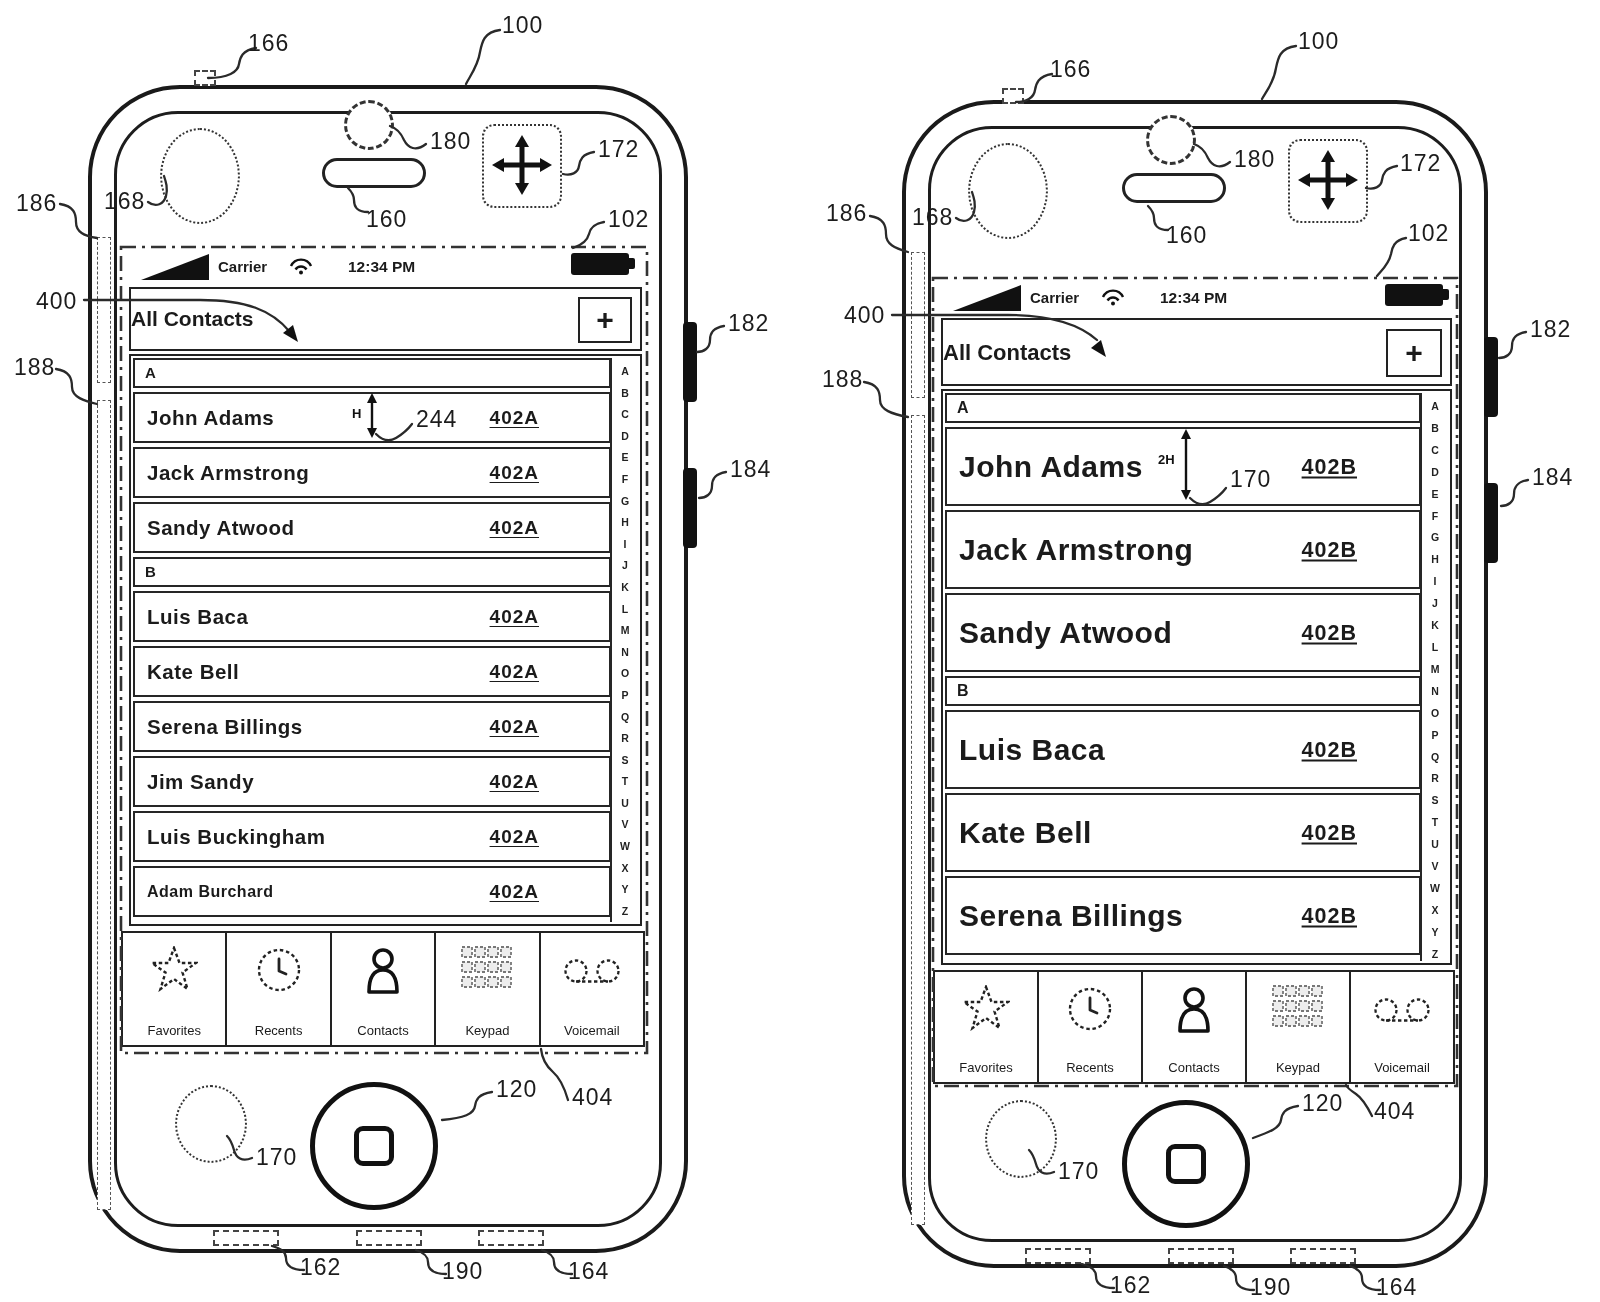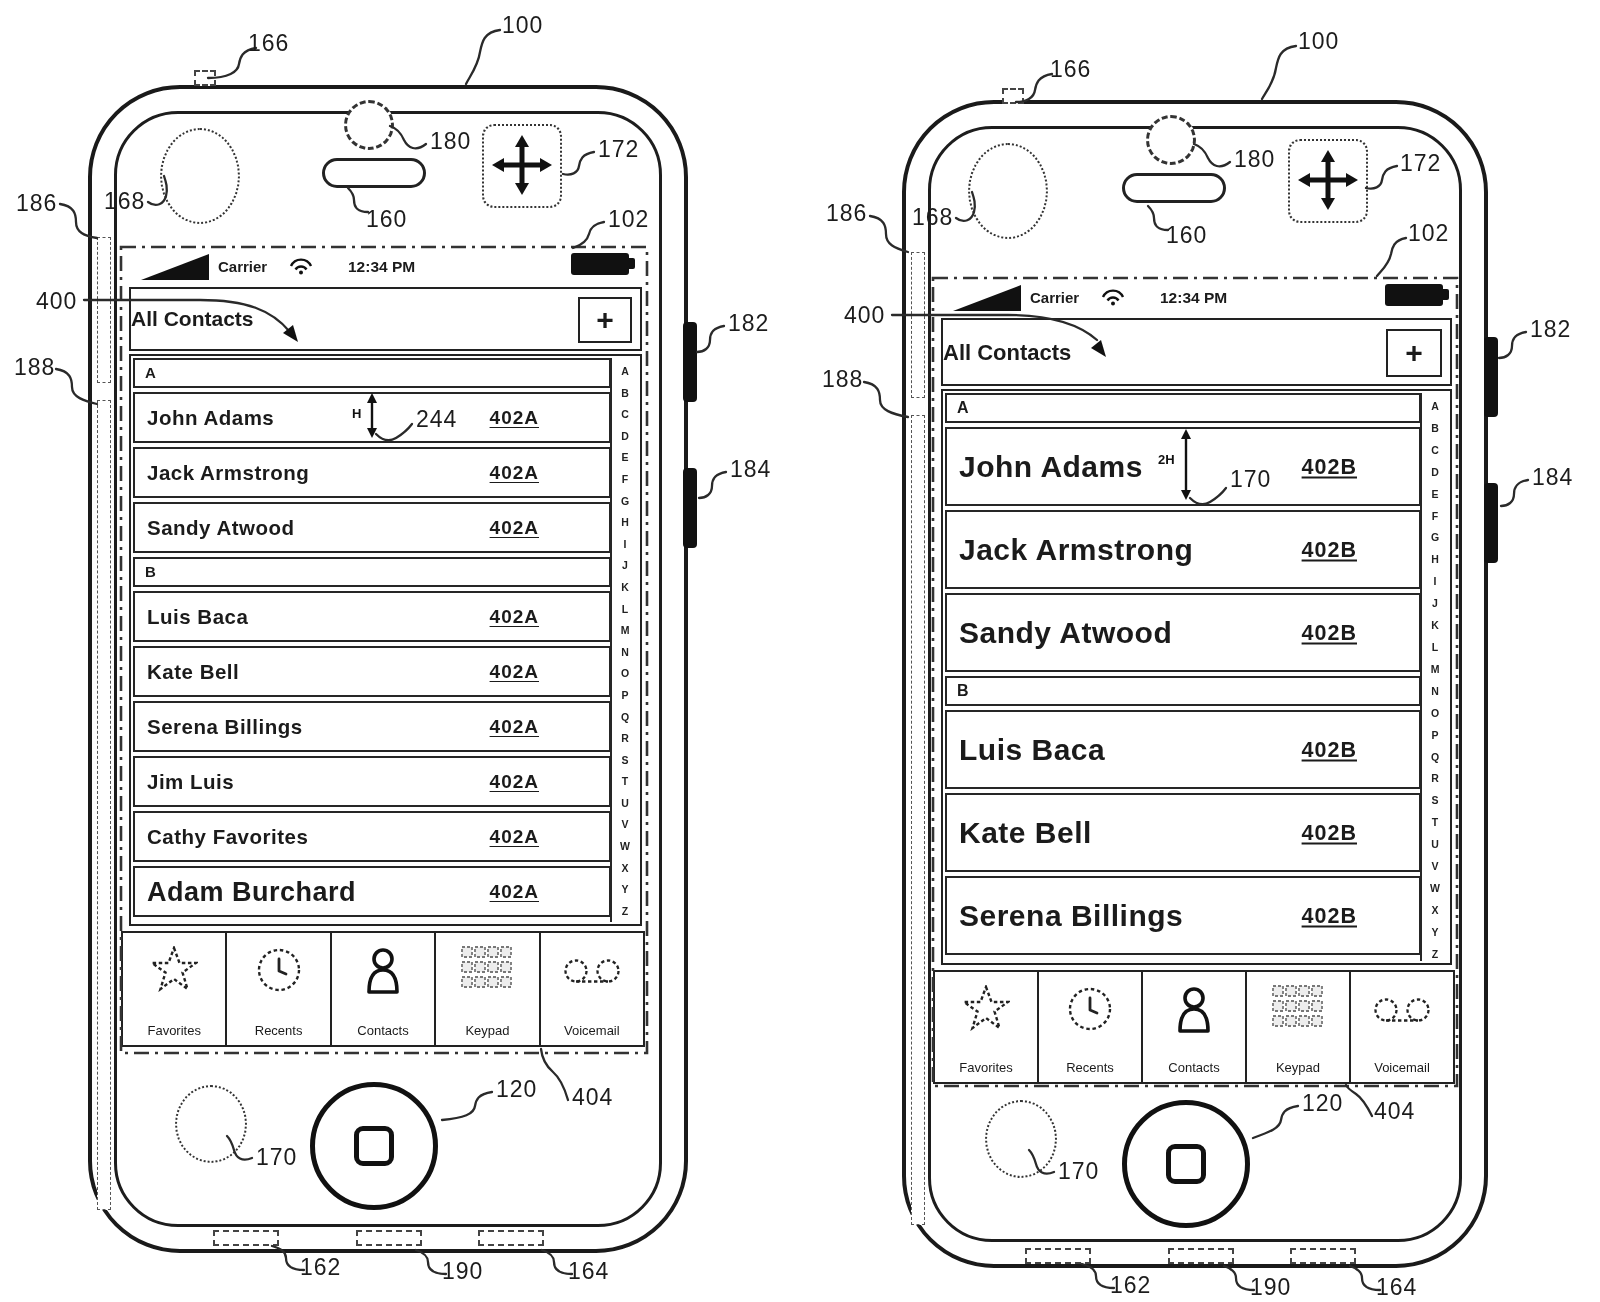--- a/index.html
+++ b/index.html
@@ -132,29 +132,29 @@
       </div>
       <div class="row" style="height:51px;">
         <span class="pname" style="font-size:20.5px;">Kate Bell</span>
         <span class="pref" style="right:70px; font-size:19px;">402A</span>
       </div>
       <div class="row" style="height:51px;">
         <span class="pname" style="font-size:20.5px;">Serena Billings</span>
         <span class="pref" style="right:70px; font-size:19px;">402A</span>
       </div>
       <div class="row" style="height:51px;">
-        <span class="pname" style="font-size:20.5px;">Jim Luis</span>
-        <span class="pref" style="right:70px; font-size:19px;">402A</span>
-      </div>
-      <div class="row" style="height:51px;">
-        <span class="pname" style="font-size:20.5px;">Cathy Favorites</span>
-        <span class="pref" style="right:70px; font-size:19px;">402A</span>
-      </div>
-      <div class="row" style="height:51px;">
-        <span class="pname" style="font-size:27px;">Adam Burchard</span>
+        <span class="pname" style="font-size:20.5px;">Jim Sandy</span>
+        <span class="pref" style="right:70px; font-size:19px;">402A</span>
+      </div>
+      <div class="row" style="height:51px;">
+        <span class="pname" style="font-size:20.5px;">Luis Buckingham</span>
+        <span class="pref" style="right:70px; font-size:19px;">402A</span>
+      </div>
+      <div class="row" style="height:51px;">
+        <span class="pname" style="font-size:16px;">Adam Burchard</span>
         <span class="pref" style="right:70px; font-size:19px;">402A</span>
       </div>
     </div>
     <div class="azcol" style="width:28px; line-height:21.6px;">A
 B
 C
 D
 E
 F
 G

